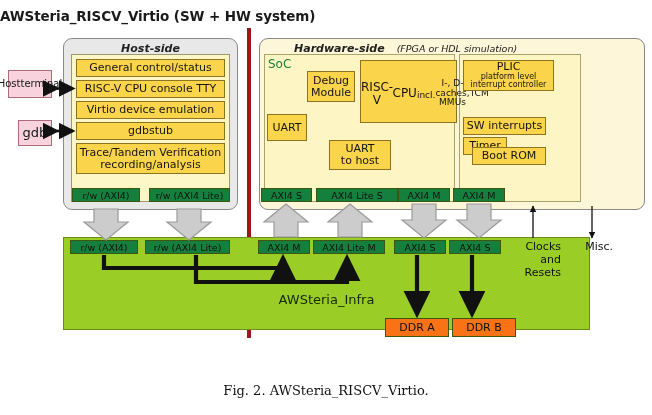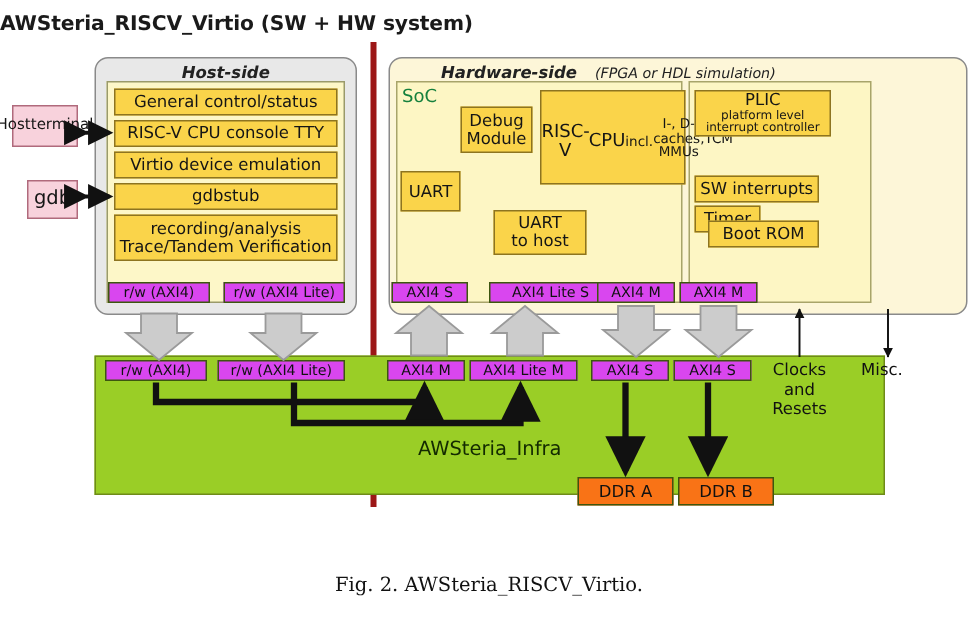--- a/index.html
+++ b/index.html
@@ -66,21 +66,21 @@
 
   
   .pblk{
     background:#f8d2dc;border:1.3px solid #b06a7c;
     display:flex;align-items:center;justify-content:center;
     text-align:center;font-size:10px;line-height:1.12;color:#151515;
   }
 
   
   .gport{
-    background:#d946ef;border:1.2px solid #3d560f;
+    background:#15803d;border:1.2px solid #3d560f;
     display:flex;align-items:center;justify-content:center;
     text-align:center;font-size:9.5px;color:#111;white-space:nowrap;
   }
   .gport.dark{background:#f97316;}
 
   
   #infra{
     left:63px;top:237px;width:527px;height:93px;
     background:#9ace26;border:1.2px solid #6e8b18;
   }
@@ -95,21 +95,21 @@
   }
 
   
   #divider{
     left:247px;top:28px;width:4px;height:310px;
     background:#9c1717;
   }
 
   
   .plain-label{
-    font-size:11px;color:#111;text-align:center;line-height:1.2;
+    font-size:11px;color:#111;text-align:right;line-height:1.2;
   }
 
   svg.ov{position:absolute;left:0;top:0;width:652px;height:415px;overflow:visible;pointer-events:none;}
 </style>
 </head>
 <body>
 
 <div class="abs" id="fig-title">AWSteria_RISCV_Virtio (SW + HW system)</div>
 
 <div class="abs" id="divider"></div>
@@ -117,22 +117,22 @@
 <div class="abs panel" id="host-panel">
   <div class="panel-title">Host-side</div>
 </div>
 <div class="abs" id="host-inner"></div>
 
 <div class="abs yblk" style="left:76px;top:59px;width:149px;height:18px;">General control/status</div>
 <div class="abs yblk" style="left:76px;top:80px;width:149px;height:18px;">RISC-V CPU console TTY</div>
 <div class="abs yblk" style="left:76px;top:101px;width:149px;height:18px;">Virtio device emulation</div>
 <div class="abs yblk" style="left:76px;top:122px;width:149px;height:18px;">gdbstub</div>
 <div class="abs yblk" style="left:76px;top:143px;width:149px;height:31px;flex-direction:column;">
+  <span>Trace/Tandem Verification</span>
   <span>recording/analysis</span>
-  <span>Trace/Tandem Verification</span>
 </div>
 
 <div class="abs gport" style="left:72px;top:188px;width:68px;height:14px;">r/w (AXI4)</div>
 <div class="abs gport" style="left:149px;top:188px;width:81px;height:14px;">r/w (AXI4 Lite)</div>
 
 <div class="abs pblk" style="left:8px;top:70px;width:44px;height:28px;flex-direction:row;">
   <span>Host</span>
   <span>terminal</span>
 </div>
 <div class="abs pblk" style="left:18px;top:120px;width:34px;height:26px;font-size:13px;">gdb</div>
@@ -166,21 +166,21 @@
 <div class="abs yblk" style="left:463px;top:60px;width:91px;height:31px;flex-direction:column;">
   <span style="font-size:11px;">PLIC</span>
   <span style="font-size:8px;">platform level</span>
   <span style="font-size:8px;">interrupt controller</span>
 </div>
 <div class="abs yblk" style="left:463px;top:95px;width:44px;height:18px;margin-top:42px;">Timer</div>
 <div class="abs yblk" style="left:463px;top:117px;width:83px;height:18px;">SW interrupts</div>
 <div class="abs yblk" style="left:472px;top:147px;width:74px;height:18px;">Boot ROM</div>
 
 <div class="abs gport" style="left:261px;top:188px;width:51px;height:14px;">AXI4 S</div>
-<div class="abs gport" style="left:316px;top:188px;width:82px;height:14px;margin-left:10px;">AXI4 Lite S</div>
+<div class="abs gport" style="left:316px;top:188px;width:82px;height:14px;">AXI4 Lite S</div>
 <div class="abs gport" style="left:398px;top:188px;width:52px;height:14px;">AXI4 M</div>
 <div class="abs gport" style="left:453px;top:188px;width:52px;height:14px;">AXI4 M</div>
 
 <div class="abs" id="infra"></div>
 <div class="abs" id="infra-label">AWSteria_Infra</div>
 
 <div class="abs gport" style="left:70px;top:240px;width:68px;height:14px;">r/w (AXI4)</div>
 <div class="abs gport" style="left:145px;top:240px;width:85px;height:14px;">r/w (AXI4 Lite)</div>
 <div class="abs gport" style="left:258px;top:240px;width:52px;height:14px;">AXI4 M</div>
 <div class="abs gport" style="left:313px;top:240px;width:72px;height:14px;">AXI4 Lite M</div>

